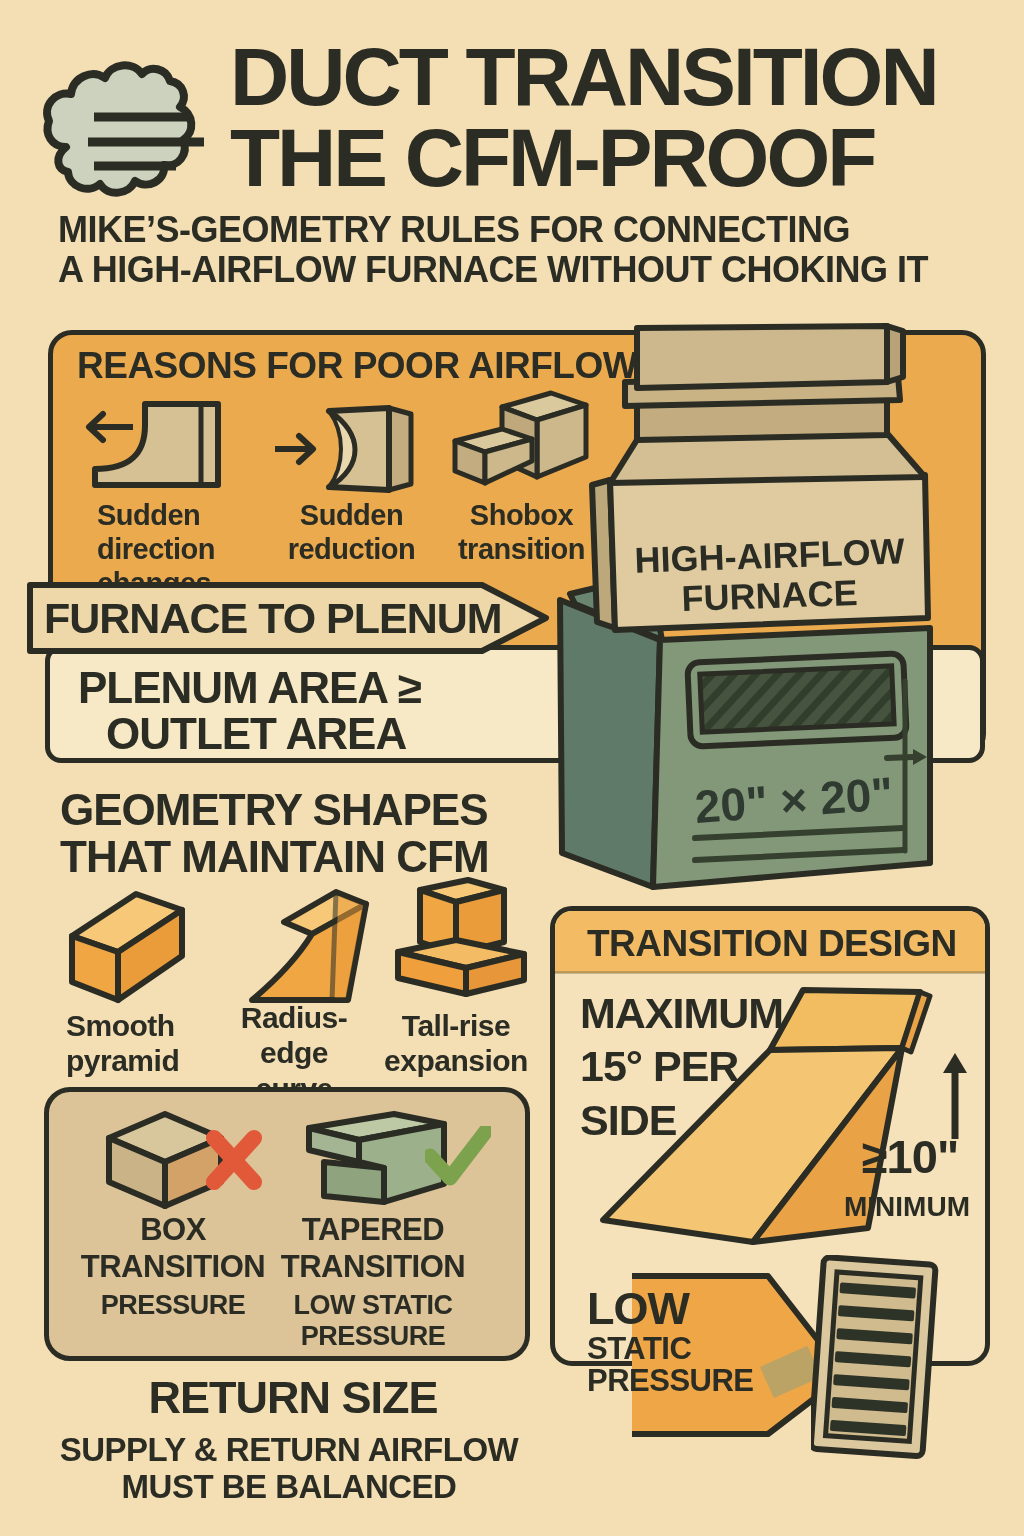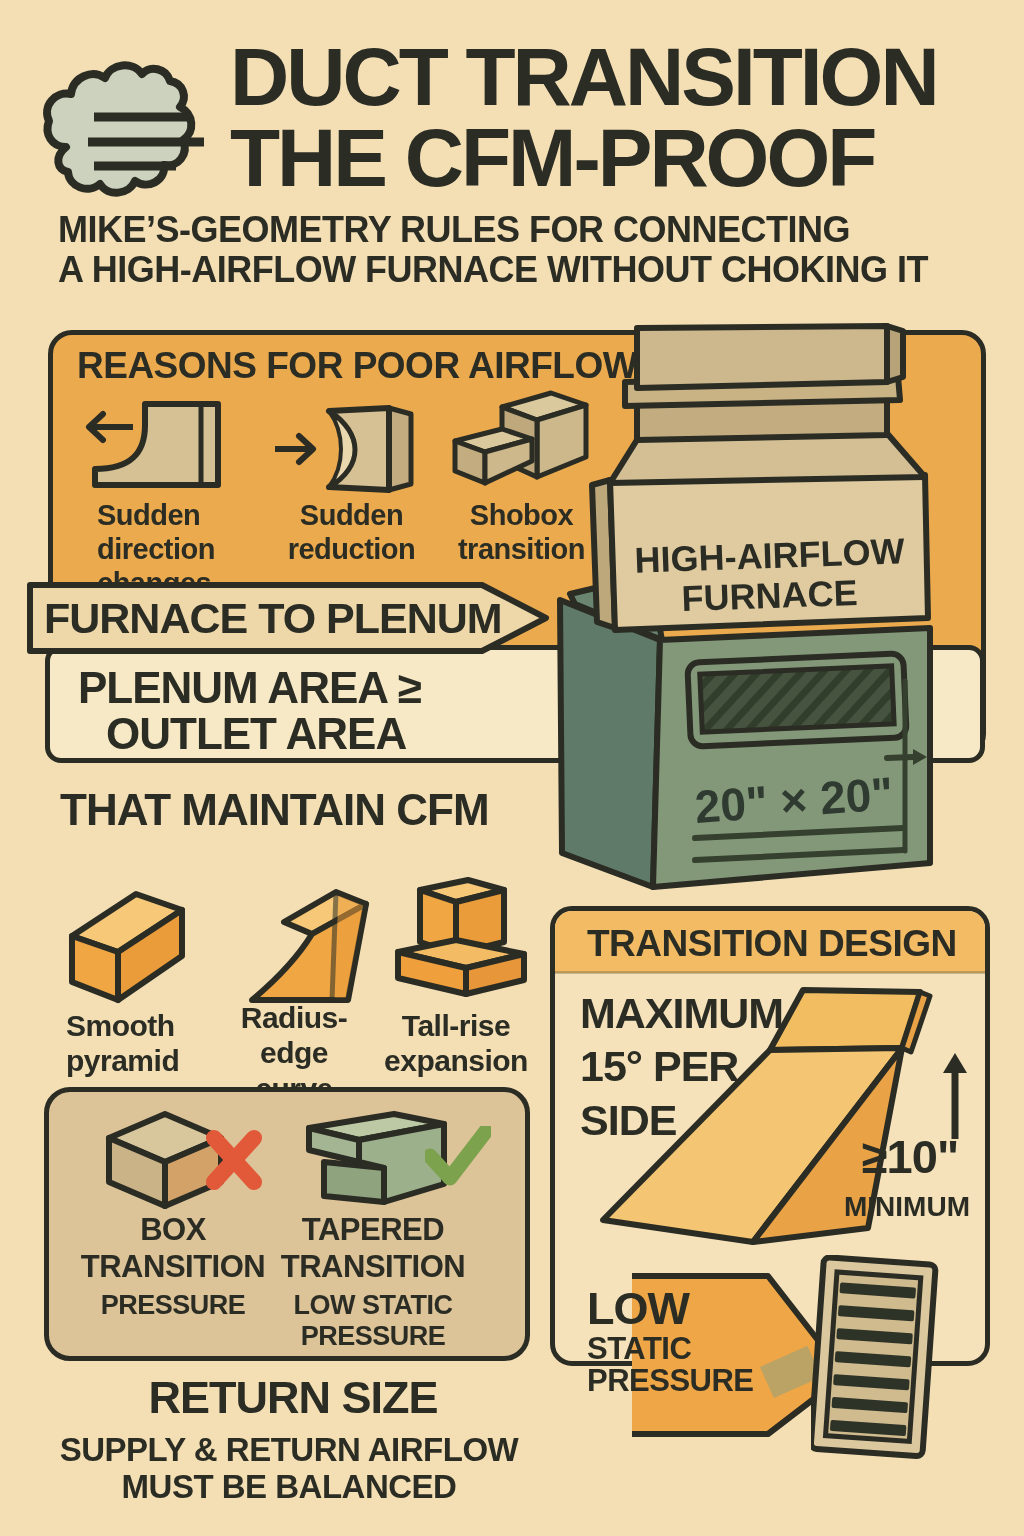--- a/index.html
+++ b/index.html
@@ -155,20 +155,21 @@
         <polygon points="82,66 355,60 357,84 82,90" fill="#c9b385"></polygon>
         <polygon points="94,12 344,10 344,66 94,72" fill="#cdb78c"></polygon>
         <polygon points="344,10 360,15 360,61 344,66" fill="#b8a277"></polygon>
       </g>
       <text x="227" y="252" transform="rotate(-2 227 252)" text-anchor="middle" font-family="Liberation Sans, sans-serif" font-size="36" font-weight="700" fill="#2b2d24">HIGH-AIRFLOW</text>
       <text x="227" y="292" transform="rotate(-2 227 292)" text-anchor="middle" font-family="Liberation Sans, sans-serif" font-size="36" font-weight="700" fill="#2b2d24">FURNACE</text>
     </svg>
   </div>
 
   <div class="abs geo-title ink" style="left:60px;top:786px;">
+    <div>GEOMETRY SHAPES</div>
     <div>THAT MAINTAIN CFM</div>
   </div>
 
   <div class="abs" style="left:64px;top:884px;width:125px;height:120px;">
     <svg width="125" height="120" viewBox="0 0 125 120">
       <polygon points="8,52 72,10 118,26 54,68" fill="#f6c878" stroke="#2b2d24" stroke-width="6" stroke-linejoin="round"></polygon>
       <polygon points="8,52 54,68 54,116 8,98" fill="#f0a643" stroke="#2b2d24" stroke-width="6" stroke-linejoin="round"></polygon>
       <polygon points="54,68 118,26 118,72 54,116" fill="#ea9c3a" stroke="#2b2d24" stroke-width="6" stroke-linejoin="round"></polygon>
     </svg>
   </div>

